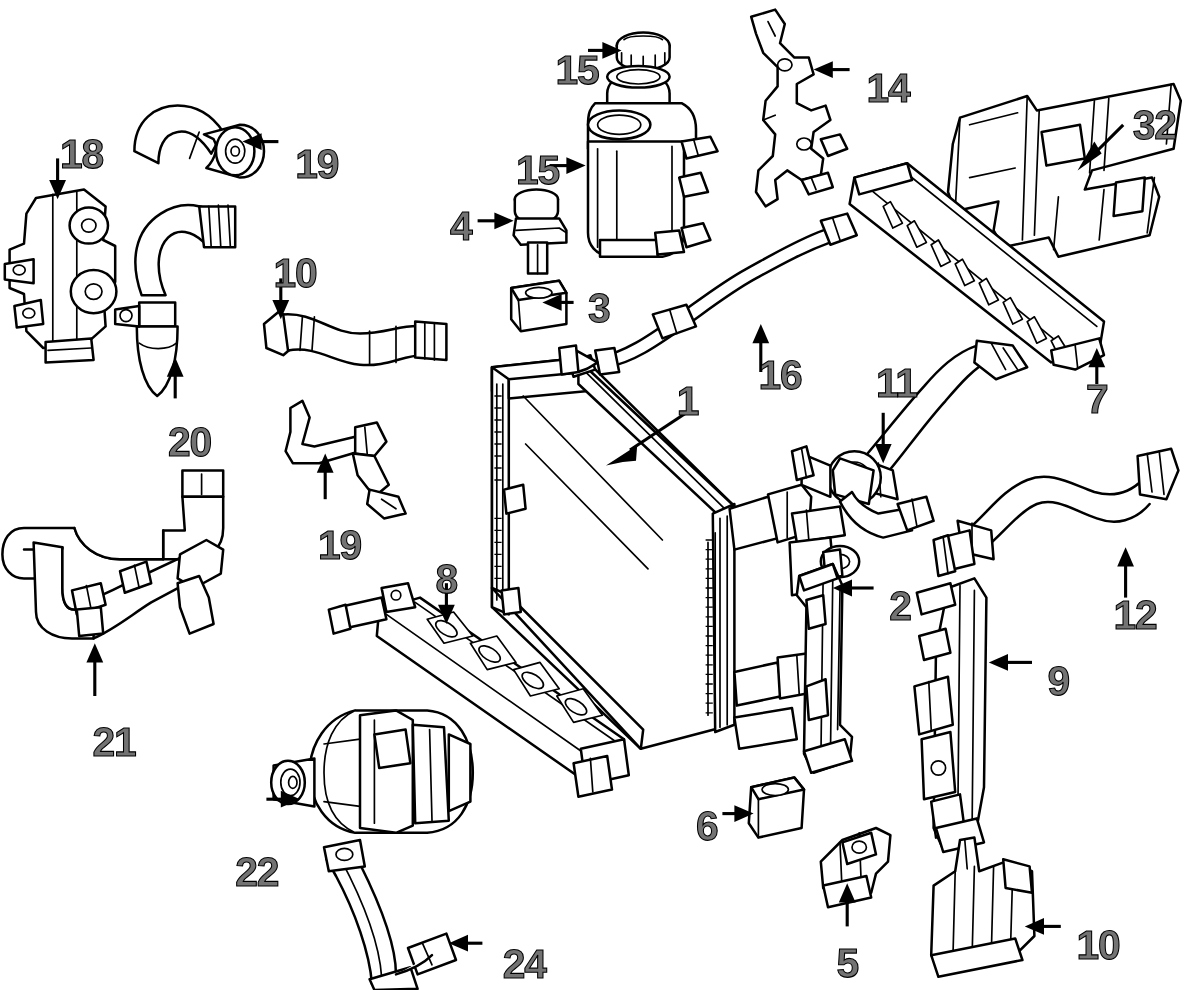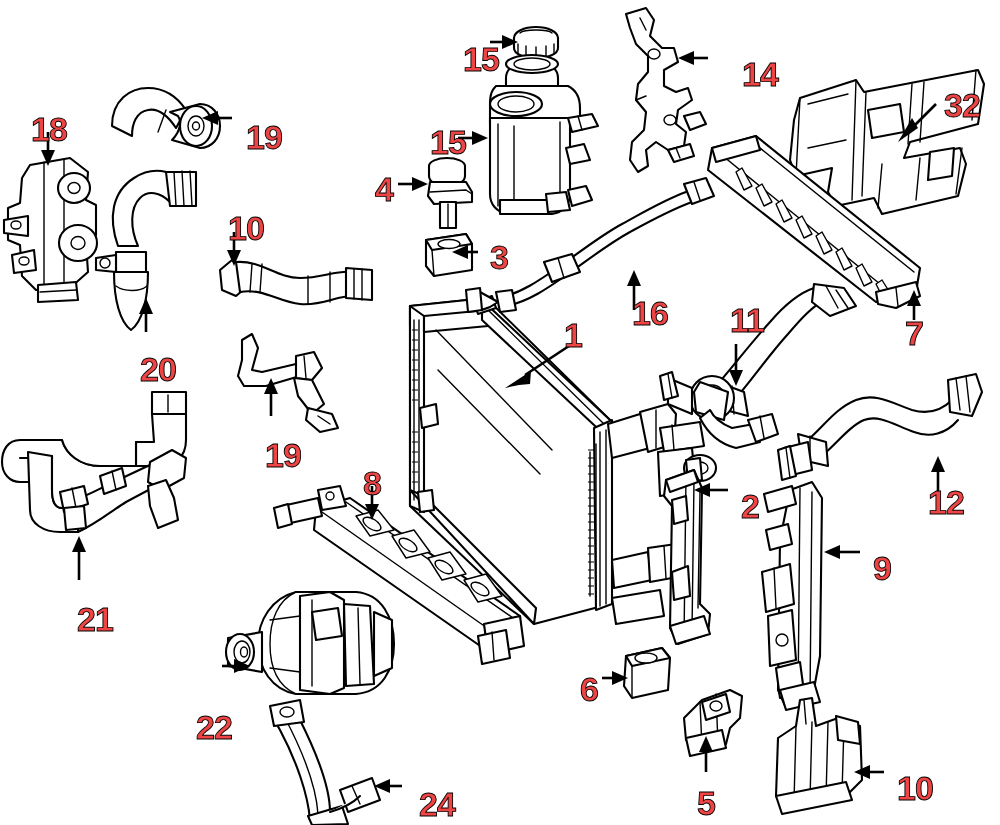--- a/index.html
+++ b/index.html
@@ -2,21 +2,21 @@
 <html><head>
 <meta charset="utf-8">
 <title>Parts Diagram</title>
 <style>
   html,body{margin:0;padding:0;background:#ffffff;}
   body{width:1000px;height:825px;overflow:hidden;
        font-family:"Liberation Sans", sans-serif;}
   #stage{position:relative;width:1000px;height:825px;background:#fff;}
   #art{position:absolute;left:0;top:0;width:1000px;height:825px;}
   .callout{position:absolute;font-family:"Liberation Sans", sans-serif;
-           font-weight:bold;color:#ef4444;line-height:1;
+           font-weight:bold;color:#737373;line-height:1;
            font-size:34px;letter-spacing:-1px;white-space:nowrap;
            -webkit-text-stroke:0.9px #000;}
   svg{display:block;}
   .ln{fill:none;stroke:#000;stroke-width:2.1;stroke-linejoin:round;stroke-linecap:round;}
   .lnF{fill:#fff;stroke:#000;stroke-width:2.1;stroke-linejoin:round;stroke-linecap:round;}
   .lnFt{fill:#fff;stroke:#000;stroke-width:1.4;stroke-linejoin:round;stroke-linecap:round;}
   .leader{fill:none;stroke:#000;stroke-width:2.6;stroke-linecap:butt;}
   .head{fill:#000;stroke:none;}
 </style>
 </head>
@@ -467,27 +467,27 @@
 <div class="callout" style="left:741px;top:489px">2</div>
 <div class="callout" style="left:490px;top:240px">3</div>
 <div class="callout" style="left:375px;top:172px">4</div>
 <div class="callout" style="left:697px;top:786px">5</div>
 <div class="callout" style="left:580px;top:672px">6</div>
 <div class="callout" style="left:905px;top:316px">7</div>
 <div class="callout" style="left:363px;top:466px">8</div>
 <div class="callout" style="left:873px;top:551px">9</div>
 <div class="callout" style="left:897px;top:771px">10</div>
 <div class="callout" style="left:730px;top:303px">11</div>
-<div class="callout" style="left:928px;top:485px">12</div>
+<div class="callout" style="left:928px;top:496px">12</div>
 <div class="callout" style="left:430px;top:125px">15</div>
-<div class="callout" style="left:742px;top:57px">14</div>
+<div class="callout" style="left:722px;top:57px">14</div>
 <div class="callout" style="left:463px;top:42px">15</div>
 <div class="callout" style="left:632px;top:296px">16</div>
 <div class="callout" style="left:228px;top:211px">10</div>
-<div class="callout" style="left:31px;top:112px">18</div>
+<div class="callout" style="left:50px;top:112px">18</div>
 <div class="callout" style="left:246px;top:120px">19</div>
 <div class="callout" style="left:140px;top:352px">20</div>
 <div class="callout" style="left:77px;top:602px">21</div>
 <div class="callout" style="left:196px;top:710px">22</div>
 <div class="callout" style="left:265px;top:438px">19</div>
 <div class="callout" style="left:419px;top:787px">24</div>
 <div class="callout" style="left:944px;top:88px">32</div>
 
 </div>
 

